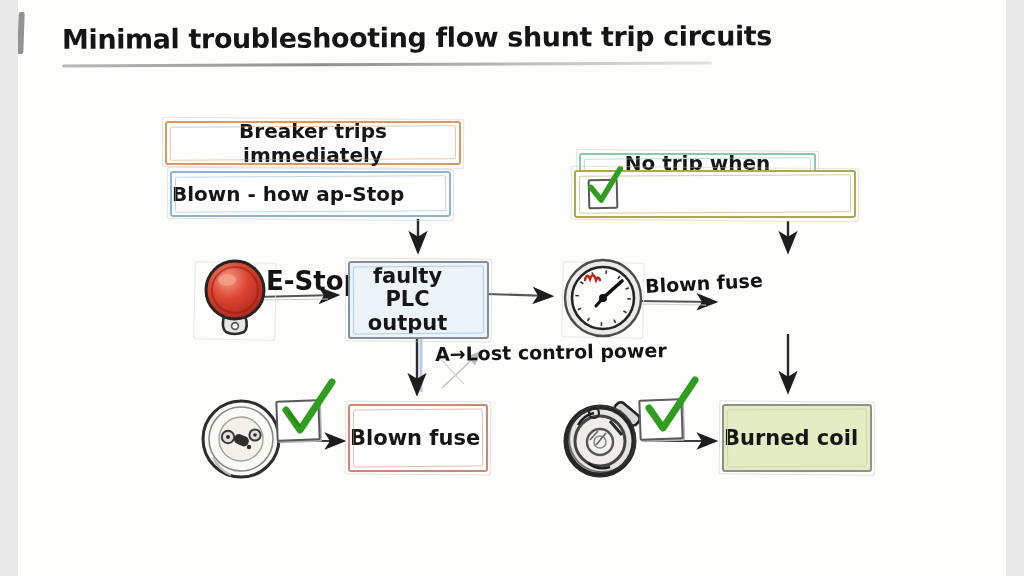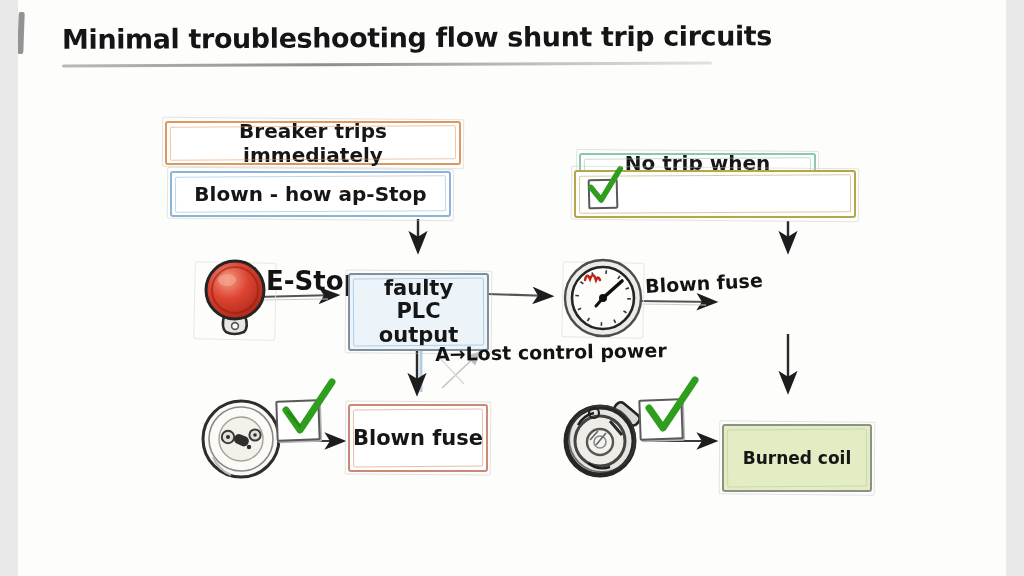--- a/index.html
+++ b/index.html
@@ -19,21 +19,21 @@
     border-radius:2px;transform:rotate(-0.25deg);
   }
   .edge-mark{
     position:absolute;left:0;top:12px;width:6px;height:42px;
     background:#3c3c3c;opacity:.55;border-radius:2px;transform:rotate(2deg);
   }
   .overlay{position:absolute;left:0;top:0;width:1024px;height:576px;pointer-events:none;}
 
   
   .sbox{
-    position:absolute;display:flex;align-items:center;justify-content:center;
+    position:absolute;display:flex;align-items:center;
     background:#fff;border:2px solid #888;border-radius:3px;
     font-size:20px;font-weight:600;text-align:center;
   }
   .sbox::before{
     content:"";position:absolute;inset:3px;border:1.5px solid;border-color:inherit;
     opacity:.55;border-radius:2px;transform:rotate(-0.35deg);pointer-events:none;
   }
   .sbox::after{
     content:"";position:absolute;inset:-5px;border:1px solid #c9c9c9;
     opacity:.5;border-radius:2px;transform:rotate(0.5deg);pointer-events:none;
@@ -138,21 +138,21 @@
       </radialGradient>
     </defs>
     <path d="M28,60 q-3,12 2,16 q8,4 18,0 q5,-5 1,-16 z" fill="#e9e6e1" stroke="#2b2b2b" stroke-width="2.6"></path>
     <circle cx="39" cy="70" r="3.4" fill="#fff" stroke="#555" stroke-width="1.6"></circle>
     <circle cx="39" cy="34" r="29" fill="url(#estop)" stroke="#242424" stroke-width="3"></circle>
     <circle cx="39" cy="34" r="23" fill="none" stroke="#8f1d11" stroke-width="2" opacity="0.55"></circle>
     <ellipse cx="31" cy="24" rx="9" ry="6" fill="#f6a18c" opacity="0.75"></ellipse>
   </svg>
   <span class="hand-label" style="left:248px;top:266px;font-size:26px;">E-Stop</span>
 
-  <div class="sbox plcbox" style="left:330px;top:261px;width:137px;height:74px;margin-top:12px;">
+  <div class="sbox plcbox" style="left:330px;top:261px;width:137px;height:74px;">
     <span style="max-width:115px;">faulty PLC output</span>
   </div>
 
   <div class="icon-sketch" style="left:544px;top:262px;width:80px;height:74px;"></div>
   <svg class="icon" style="left:543px;top:256px;" width="84" height="84" viewBox="0 0 84 84">
     <circle cx="42" cy="42" r="38" fill="#ecebe6" stroke="#4d4d4d" stroke-width="2.4"></circle>
     <circle cx="42" cy="42" r="31" fill="#fdfdfa" stroke="#242424" stroke-width="2.6"></circle>
     <circle cx="42" cy="42" r="26" fill="none" stroke="#333" stroke-width="3.6" stroke-dasharray="1.6 12.2"></circle>
     <path d="M24,24 q2,-8 5,-1 q3,-8 6,1 q2,-5 4,0" fill="none" stroke="#c32419" stroke-width="2.6" stroke-linecap="round"></path>
     <line x1="42" y1="42" x2="61" y2="25" stroke="#101010" stroke-width="3.6" stroke-linecap="round"></line>
@@ -197,17 +197,17 @@
     <path d="M30,70 q10,8 22,4" fill="none" stroke="#1e1e1e" stroke-width="2.4"></path>
     <path d="M52,28 l12,14" stroke="#2a2a2a" stroke-width="3"></path>
     <circle cx="36" cy="20" r="5" fill="none" stroke="#222" stroke-width="2.2"></circle>
     <path d="M40,38 l-8,9 M48,40 l-10,12" stroke="#666" stroke-width="1.6"></path>
   </svg>
   <div class="checkbox" style="left:621px;top:399px;width:40px;height:37px;"></div>
   <svg class="check-svg" style="position:absolute;left:623px;top:372px;" width="62" height="64" viewBox="0 0 62 64">
     <path d="M8,36 L22,56 L54,8" fill="none" stroke="#2f9e1f" stroke-width="7" stroke-linecap="round" stroke-linejoin="round"></path>
   </svg>
 
-  <div class="sbox greenbox" style="left:704px;top:404px;width:146px;height:64px;font-size:17px;margin-top:20px;">
+  <div class="sbox greenbox" style="left:704px;top:404px;width:146px;height:64px;font-size:21px;">
     <span>Burned coil</span>
   </div>
 
 </div>
 
 </body></html>

